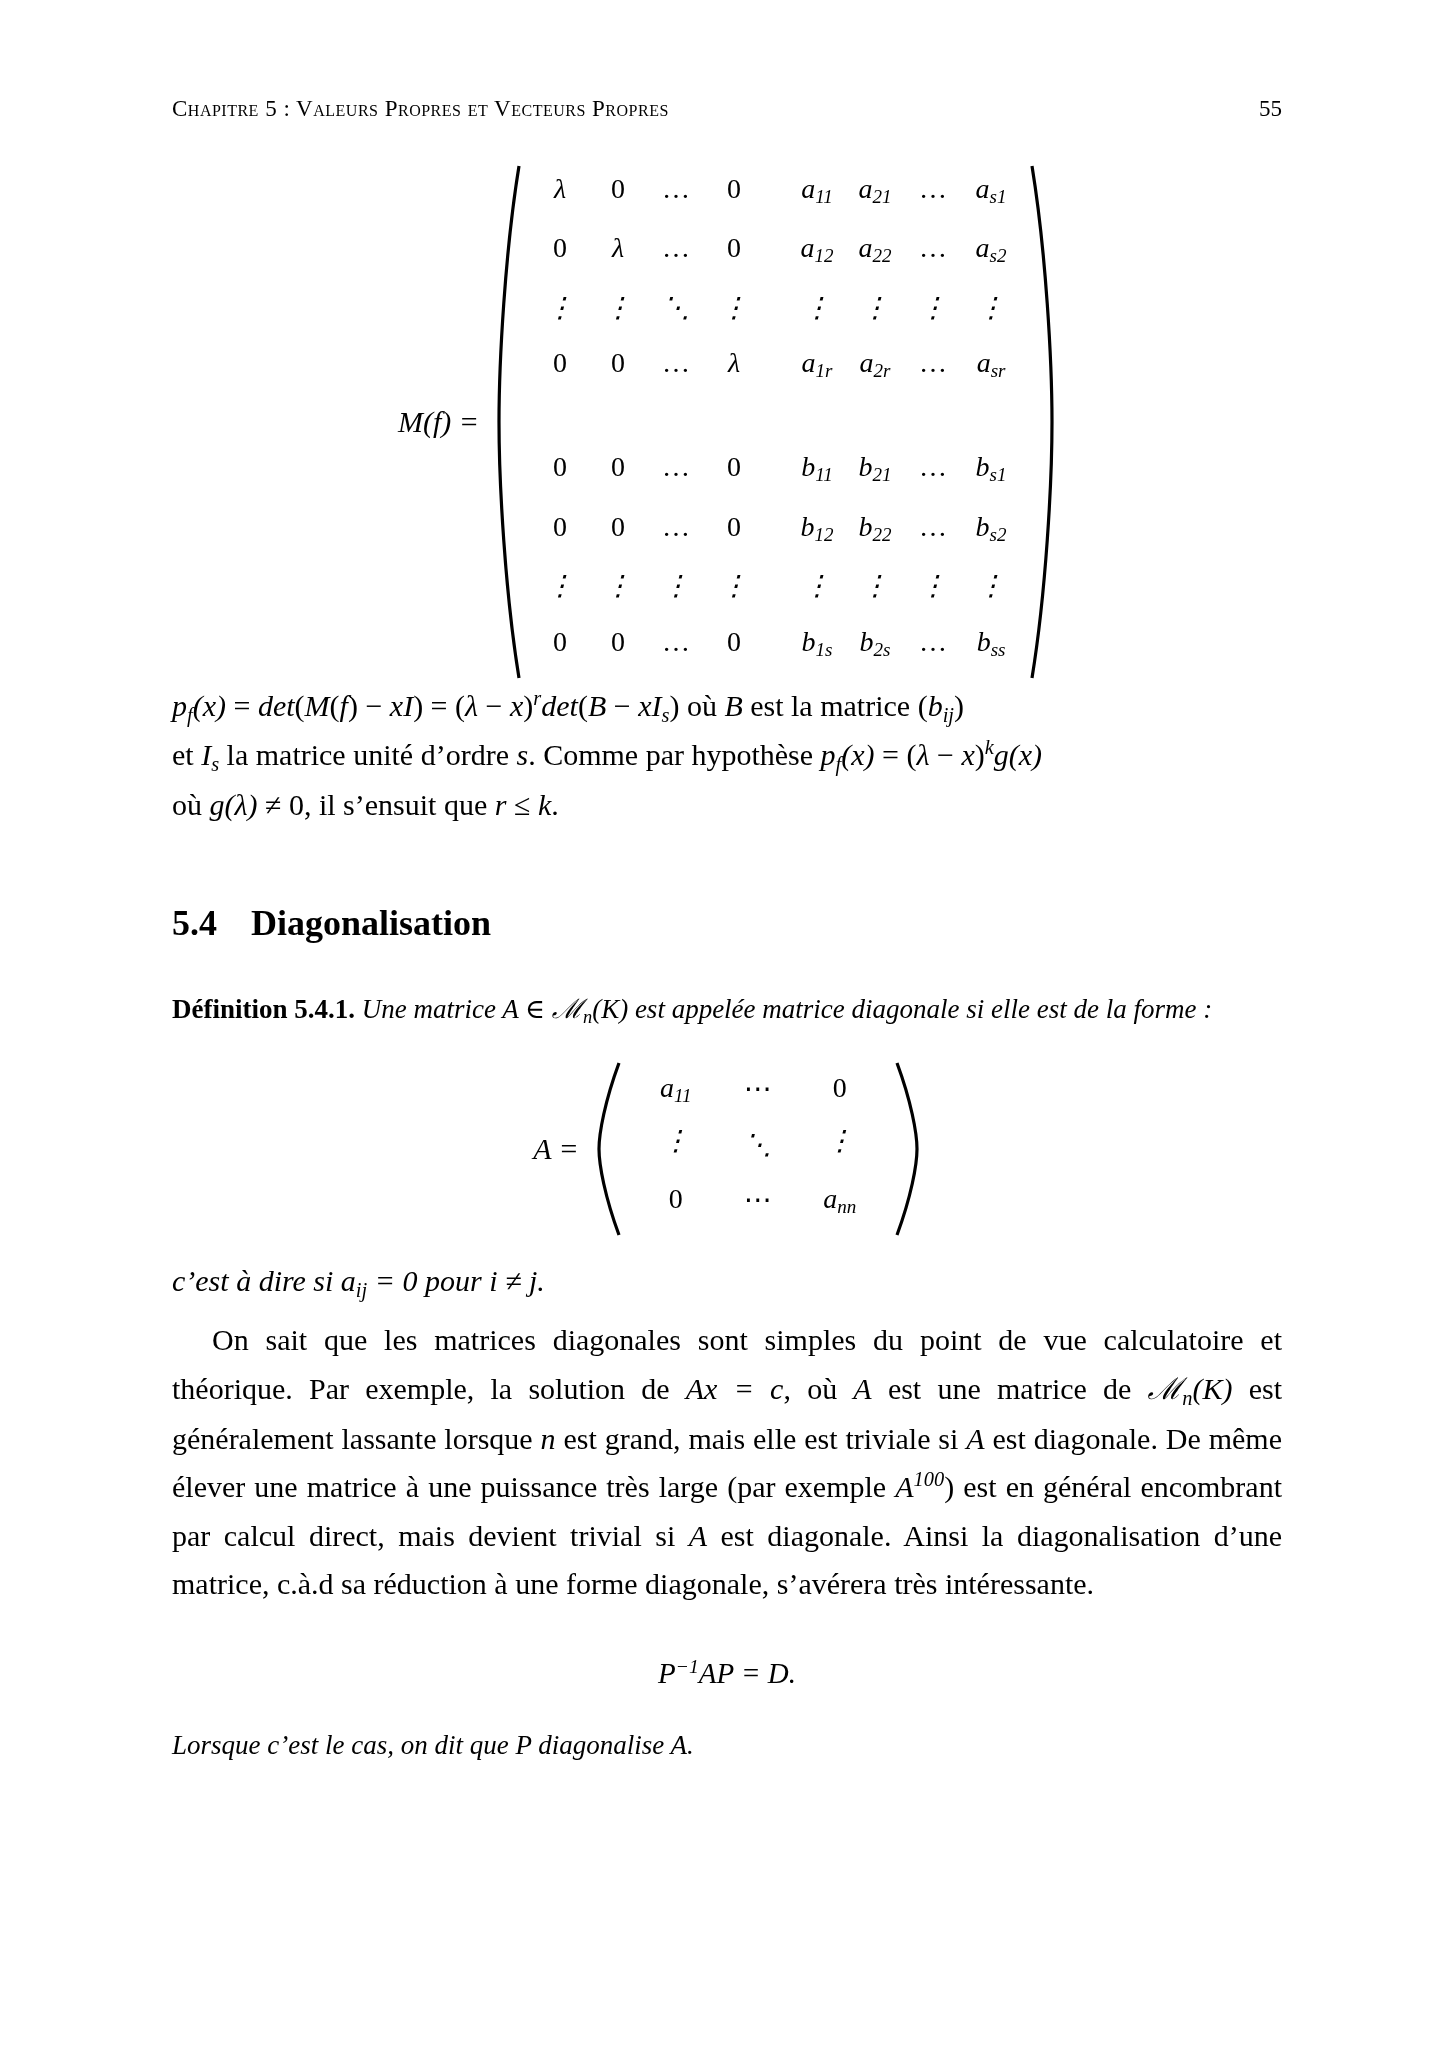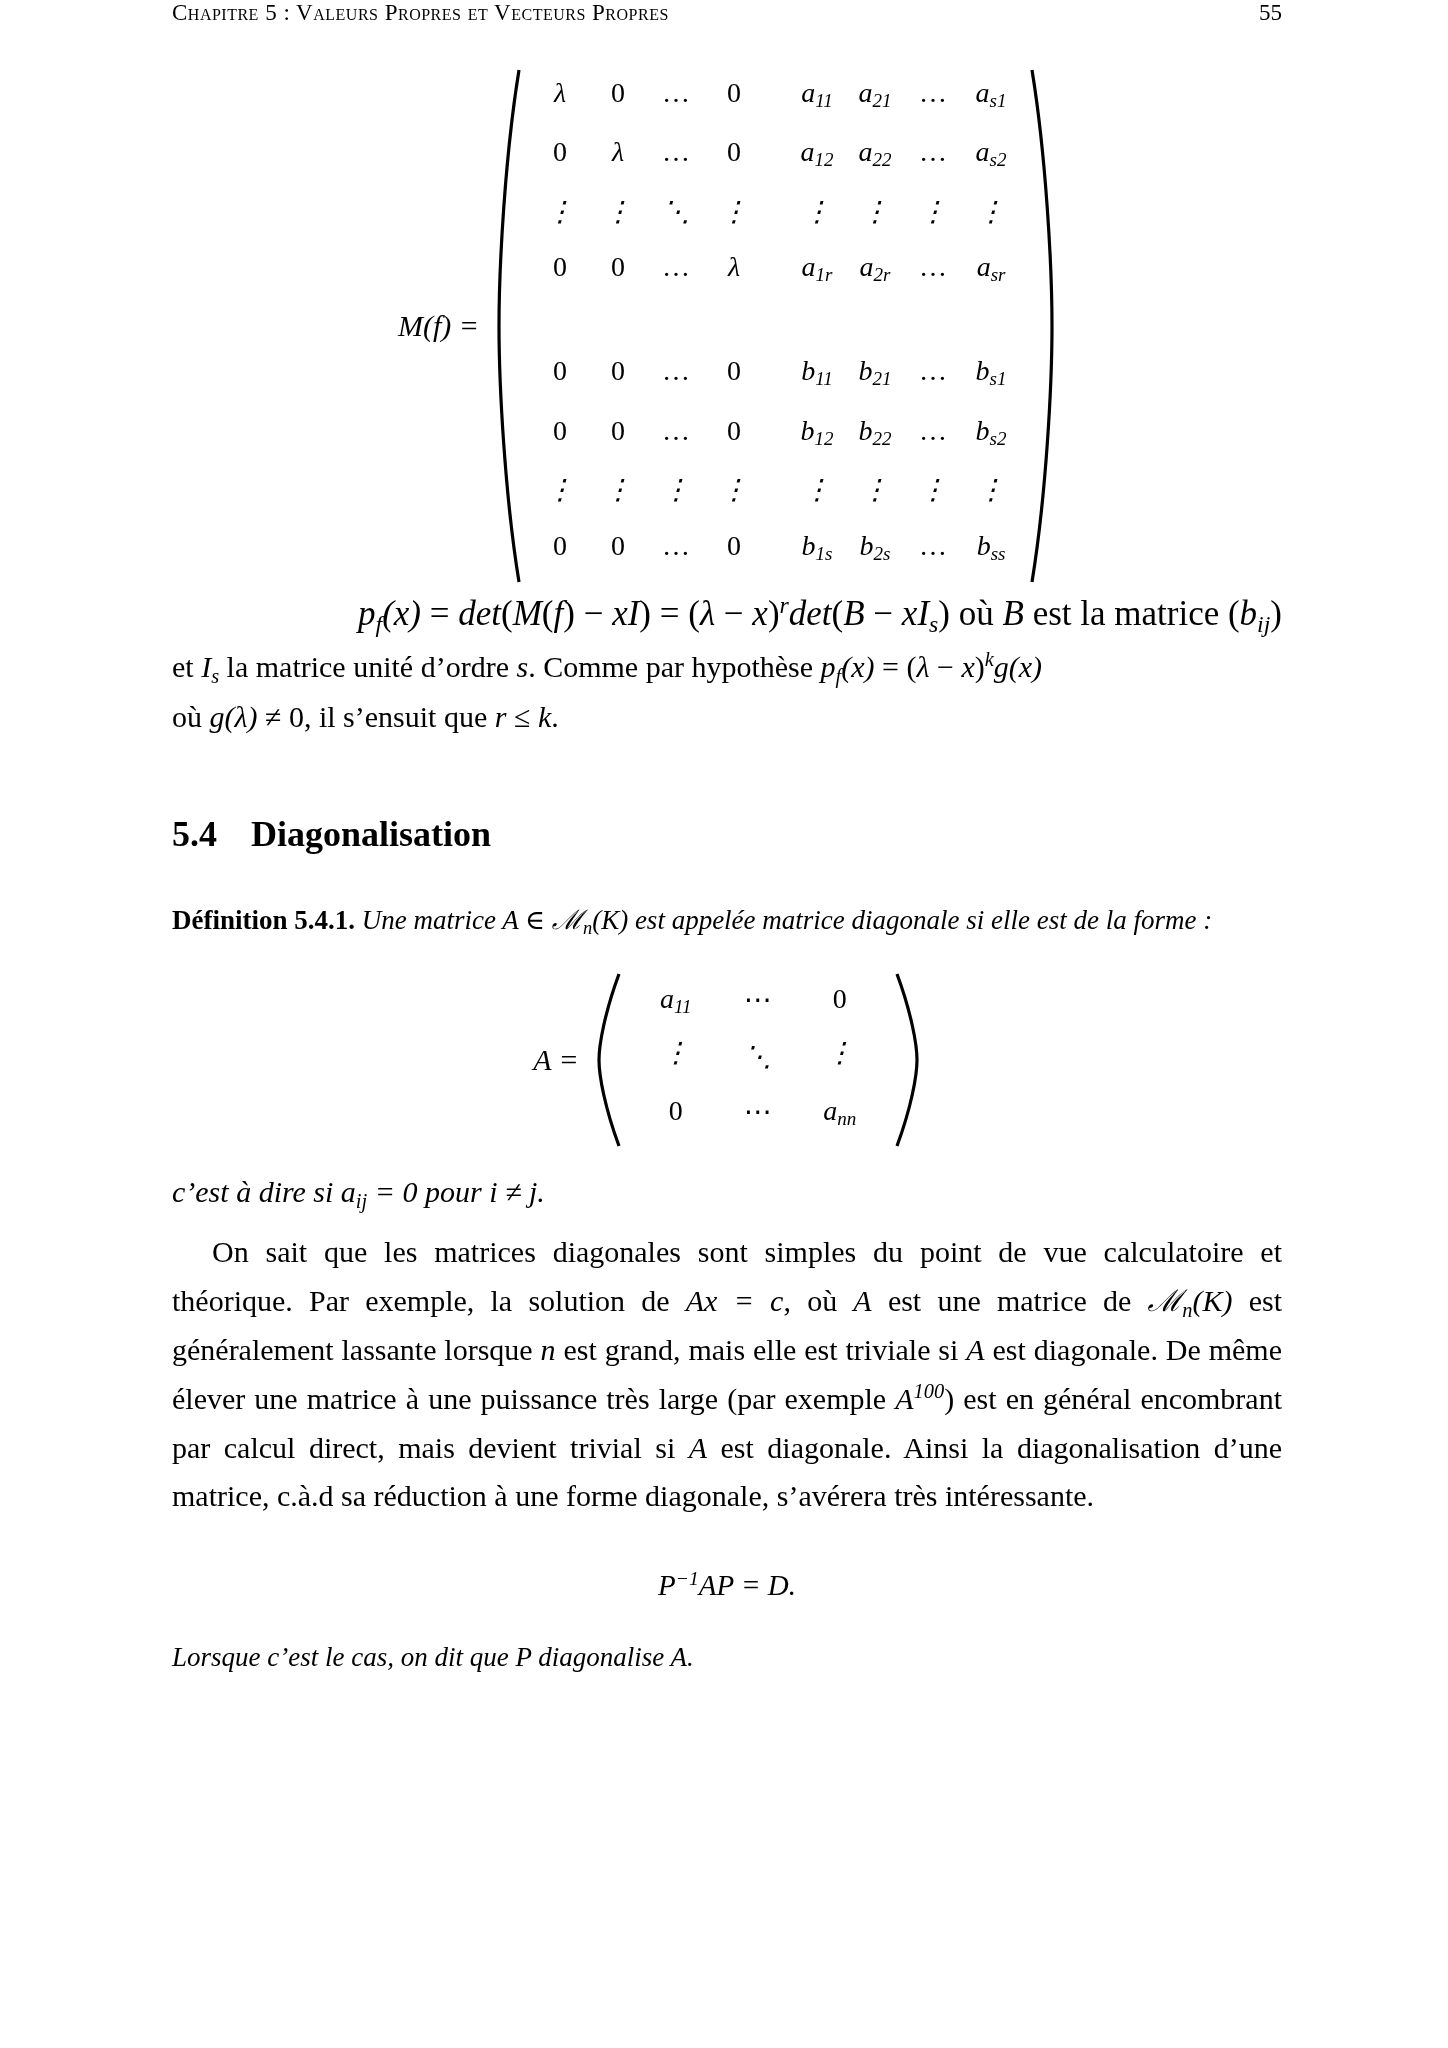--- a/index.html
+++ b/index.html
@@ -27,20 +27,21 @@
     left: 172px;
     top: 0;
     width: 1110px;
   }
 
   
   .runhead {
     display: flex;
     justify-content: space-between;
     align-items: baseline;
+    padding-top: 96px;
     font-size: 21.5px;
   }
   .runhead-title {
     font-variant: small-caps;
     letter-spacing: 0.5px;
     font-size: 23px;
   }
   .runhead-page {
     font-size: 23px;
   }
@@ -111,23 +112,23 @@
 
   
   .para {
     font-size: 30px;
     line-height: 1.62;
     text-align: justify;
     margin-top: 10px;
   }
   .para.indent { text-indent: 40px; }
   .eqline {
-    font-size: 35px;
+    font-size: 30px;
     line-height: 1.6;
-    text-align: right;
+    text-align: left;
   }
   .tight { margin-top: 0; }
 
   
   .section-head {
     font-size: 36px;
     font-weight: bold;
     margin-top: 72px;
     margin-bottom: 26px;
   }

